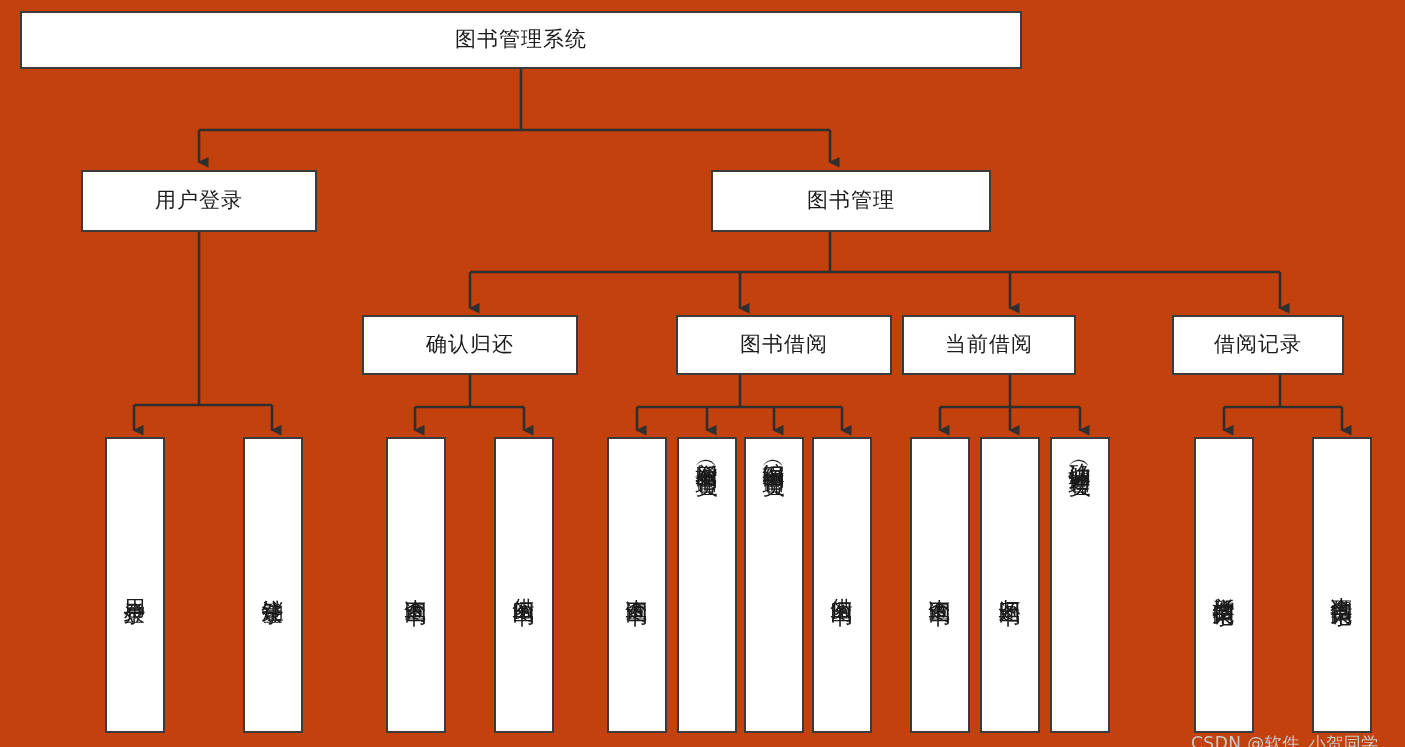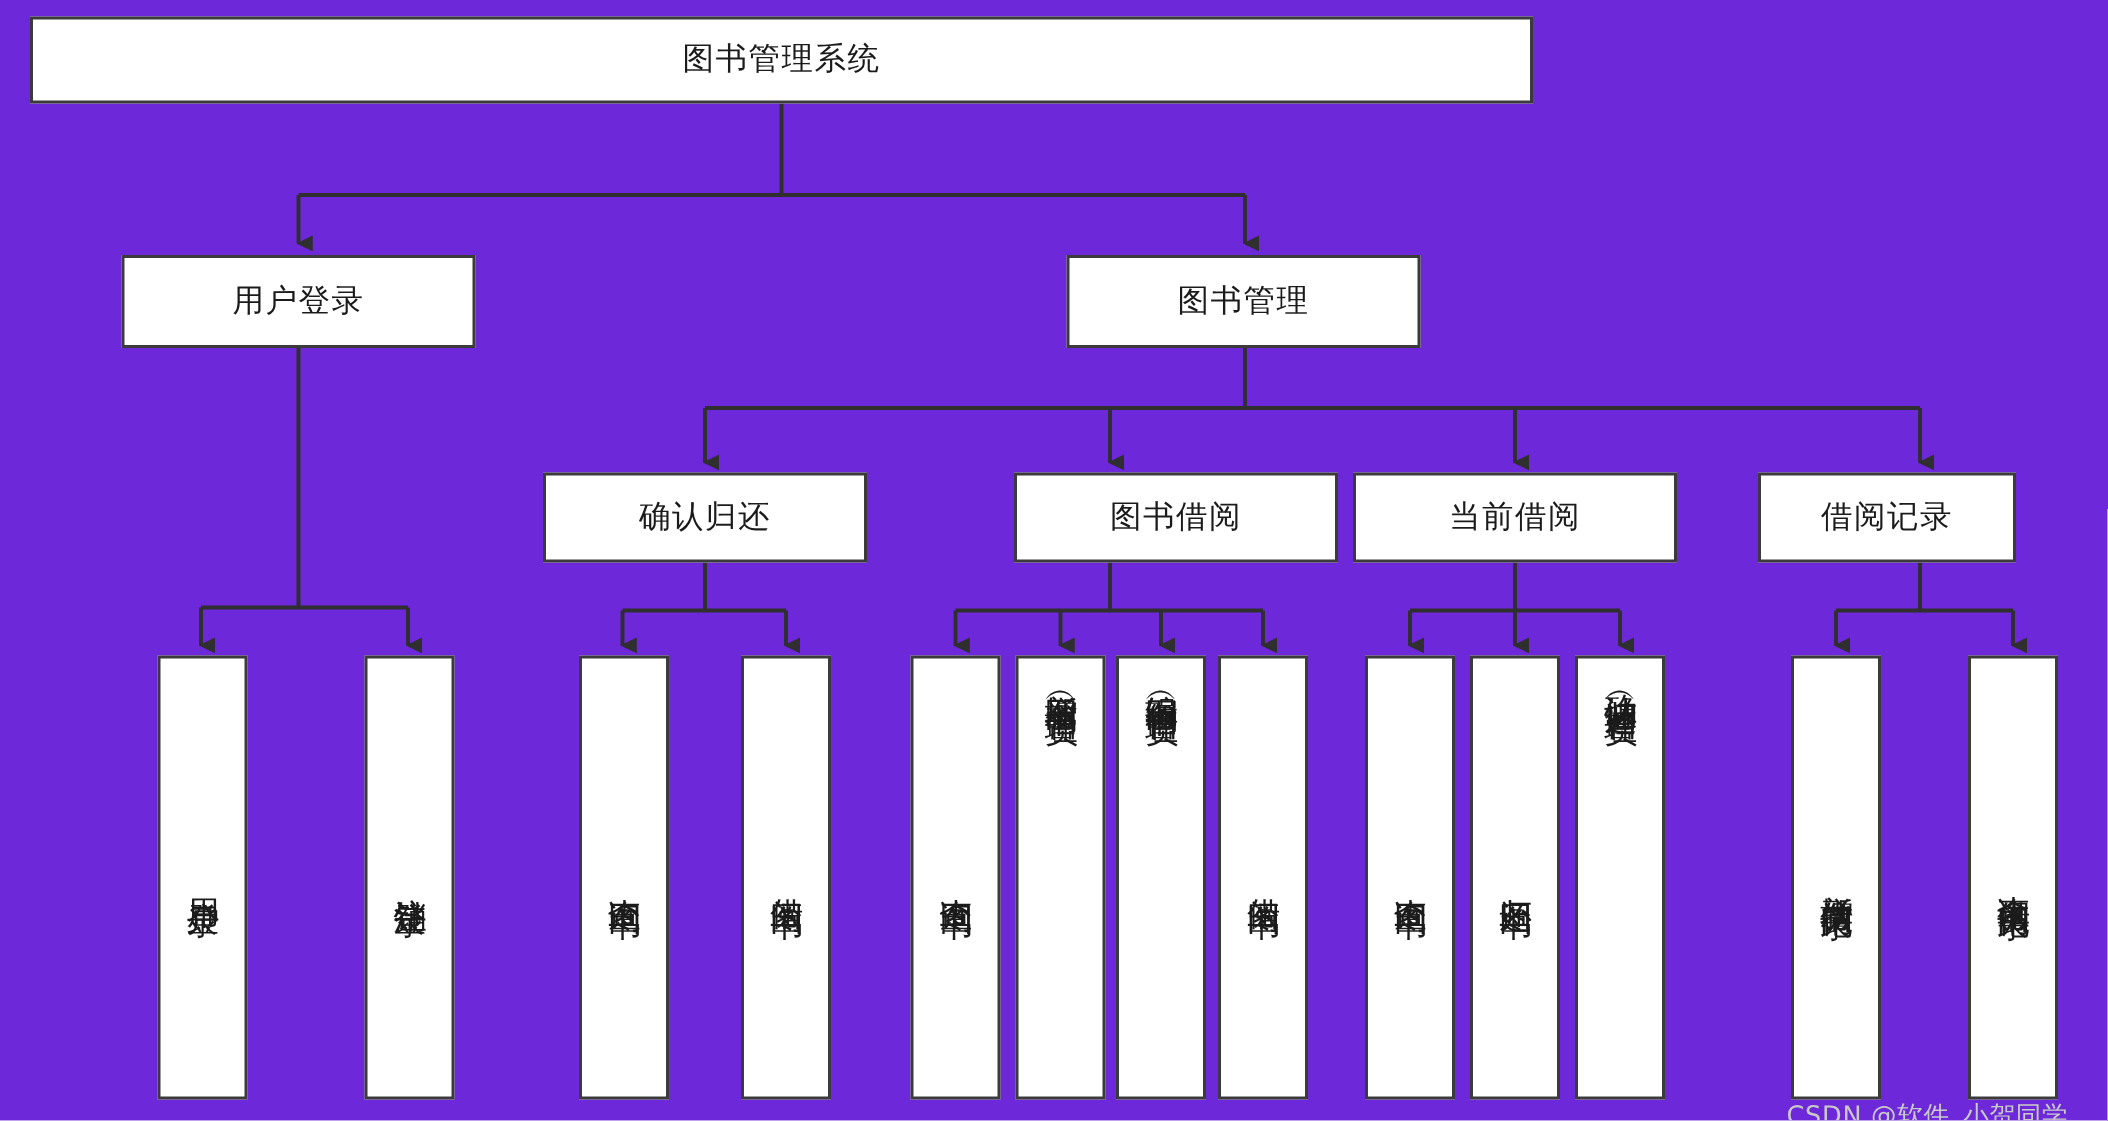--- a/index.html
+++ b/index.html
@@ -4,21 +4,21 @@
 <style>
   html, body {
     margin: 0;
     padding: 0;
     background: #ffffff;
   }
   #canvas {
     position: relative;
     width: 1405px;
     height: 747px;
-    background: #6d28d9;
+    background: #c2410c;
     font-family: "DejaVu Sans", "Liberation Sans", sans-serif;
     overflow: hidden;
   }
   svg#wires {
     position: absolute;
     left: 0;
     top: 0;
     width: 1405px;
     height: 747px;
     pointer-events: none;
@@ -121,31 +121,31 @@
     </g>
   </svg>
 
   <div class="node horiz" style="left:20px; top:11px; width:1002px; height:58px;">
     <span class="label">图书管理系统</span>
   </div>
 
   <div class="node horiz" style="left:81px; top:170px; width:236px; height:62px;">
     <span class="label">用户登录</span>
   </div>
-  <div class="node horiz" style="left:711px; top:170px; width:236px; height:62px;">
+  <div class="node horiz" style="left:711px; top:170px; width:280px; height:62px;">
     <span class="label">图书管理</span>
   </div>
 
   <div class="node horiz" style="left:362px; top:315px; width:216px; height:60px;">
     <span class="label">确认归还</span>
   </div>
   <div class="node horiz" style="left:632px; top:315px; width:216px; height:60px;margin-left:44px;">
     <span class="label">图书借阅</span>
   </div>
-  <div class="node horiz" style="left:902px; top:315px; width:216px; height:60px;">
+  <div class="node horiz" style="left:902px; top:315px; width:174px; height:60px;">
     <span class="label">当前借阅</span>
   </div>
   <div class="node horiz" style="left:1172px; top:315px; width:172px; height:60px;">
     <span class="label">借阅记录</span>
   </div>
 
   <div class="node vert centered" style="left:105px; top:437px; width:60px; height:296px;">
     <span class="label">用户登录</span>
   </div>
   <div class="node vert centered" style="left:243px; top:437px; width:60px; height:296px;">

